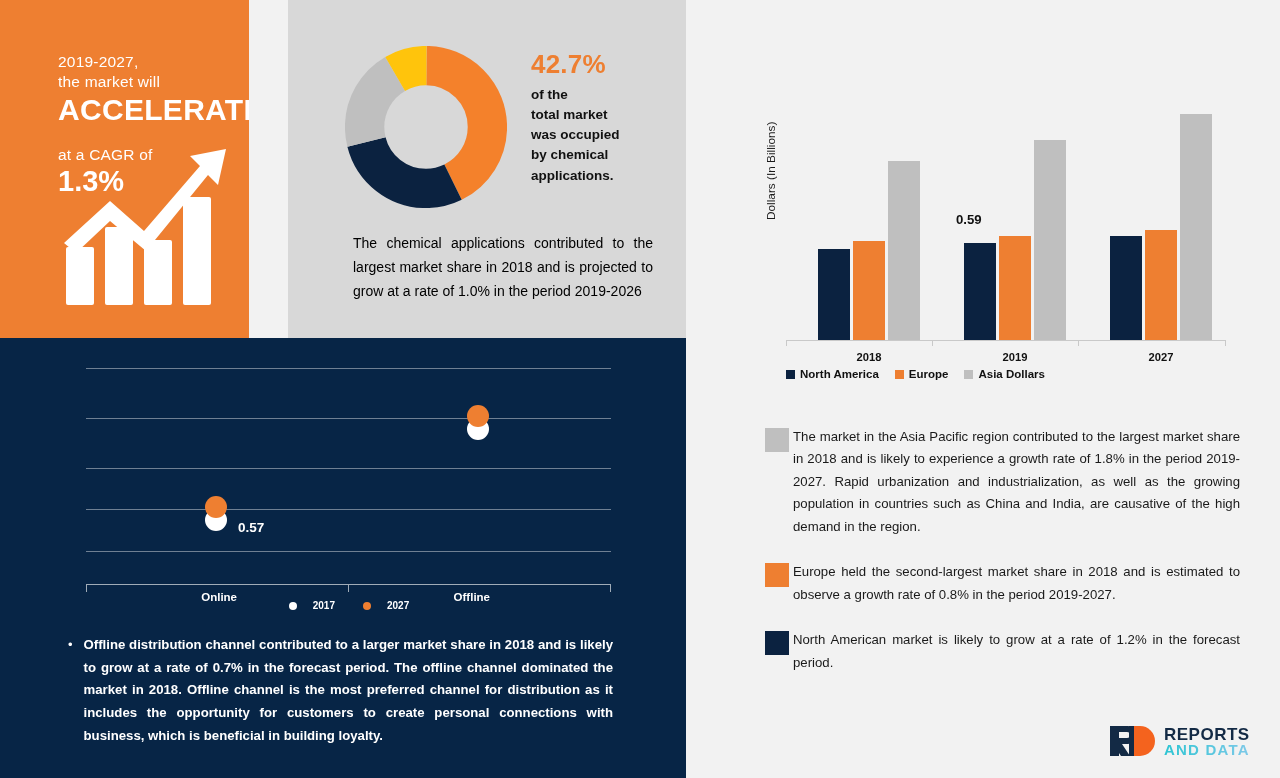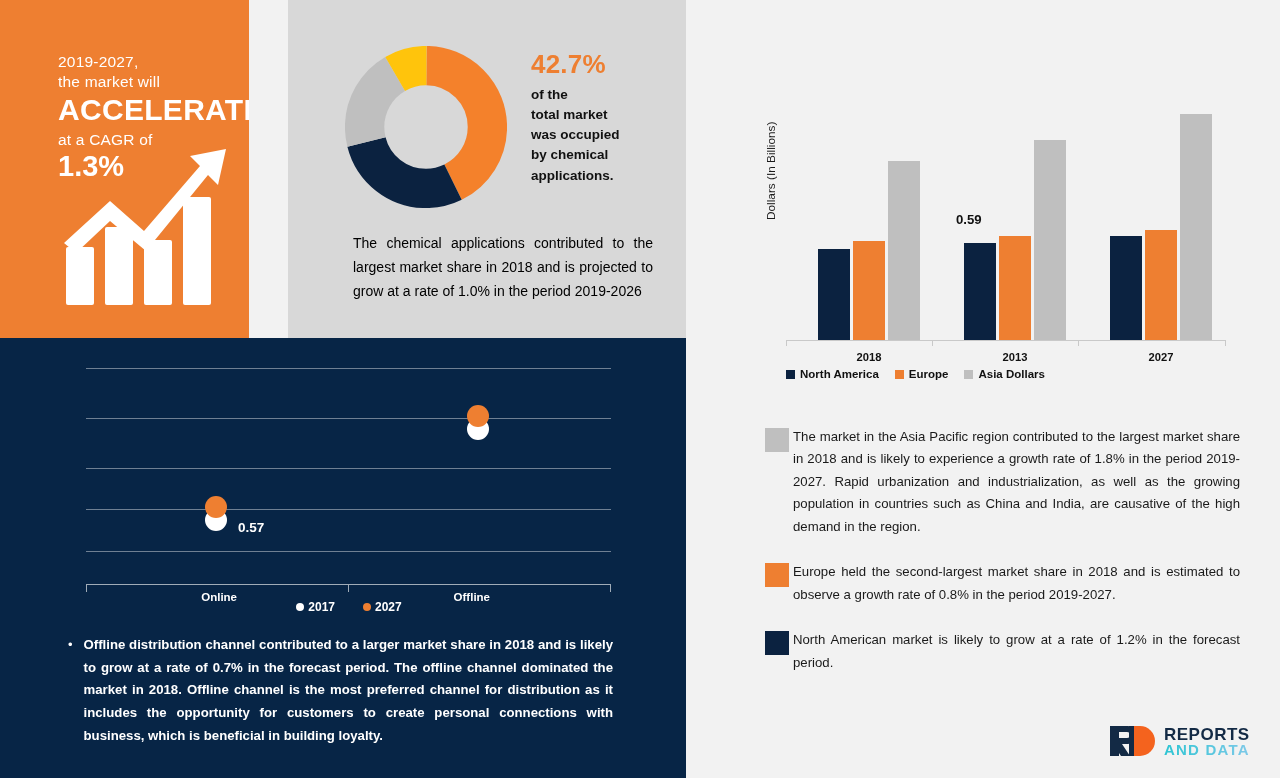--- a/index.html
+++ b/index.html
@@ -36,21 +36,21 @@
   }
   .acc-line1 { font-size: 15.5px; letter-spacing: .2px; }
   .acc-line2 { font-size: 15.5px; letter-spacing: .2px; }
   .acc-big {
     font-size: 30px;
     font-weight: bold;
     letter-spacing: .3px;
     margin-top: 1px;
     line-height: 1.15;
   }
-  .acc-line4 { font-size: 15.5px; margin-top: 3px; letter-spacing: .2px; }
+  .acc-line4 { font-size: 15.5px; margin-top: 18px; letter-spacing: .2px; }
   .acc-pct {
     font-size: 29px;
     font-weight: bold;
     line-height: 1.12;
     margin-top: 0px;
   }
   .acc-graphic {
     position: absolute;
     left: 60px; top: 135px;
     width: 175px; height: 175px;
@@ -153,23 +153,23 @@
     left: 0; top: 262px;
     width: 686px;
     display: flex;
     justify-content: center;
     gap: 16px;
     align-items: center;
   }
   .legend-item {
     display: flex;
     align-items: center;
-    gap: 4px;
-    color: #ffffff;
-    font-size: 12px;
+    gap: 16px;
+    color: #ffffff;
+    font-size: 10px;
     font-weight: bold;
     padding-left: 12px;
   }
   .legend-dot { width: 8px; height: 8px; border-radius: 50%; display: inline-block; }
   .navy-bullet {
     position: absolute;
     left: 68px; top: 296px;
     width: 545px;
     display: flex;
     gap: 11px;
@@ -385,21 +385,21 @@
         <div class="bar" style="left:213px; width:32px; height:104px; background:#ee7f31;"></div>
         <div class="bar" style="left:248px; width:32px; height:200px; background:#bfbfbf;"></div>
 
         <div class="bar" style="left:324px; width:32px; height:104px; background:#0b2240;"></div>
         <div class="bar" style="left:359px; width:32px; height:110px; background:#ee7f31;"></div>
         <div class="bar" style="left:394px; width:32px; height:226px; background:#bfbfbf;"></div>
 
         <div class="bar-label" style="left:170px; top:119px;">0.59</div>
 
         <div class="group-label" style="left:43px;  top:258px; width:80px;">2018</div>
-        <div class="group-label" style="left:189px; top:258px; width:80px;">2013</div>
+        <div class="group-label" style="left:189px; top:258px; width:80px;">2019</div>
         <div class="group-label" style="left:335px; top:258px; width:80px;">2027</div>
       </div>
 
       <div class="bar-legend">
         <span class="bl-item">
           <span class="bl-swatch" style="background:#0b2240;"></span>
           <span>North America</span>
         </span>
         <span class="bl-item">
           <span class="bl-swatch" style="background:#ee7f31;"></span>

